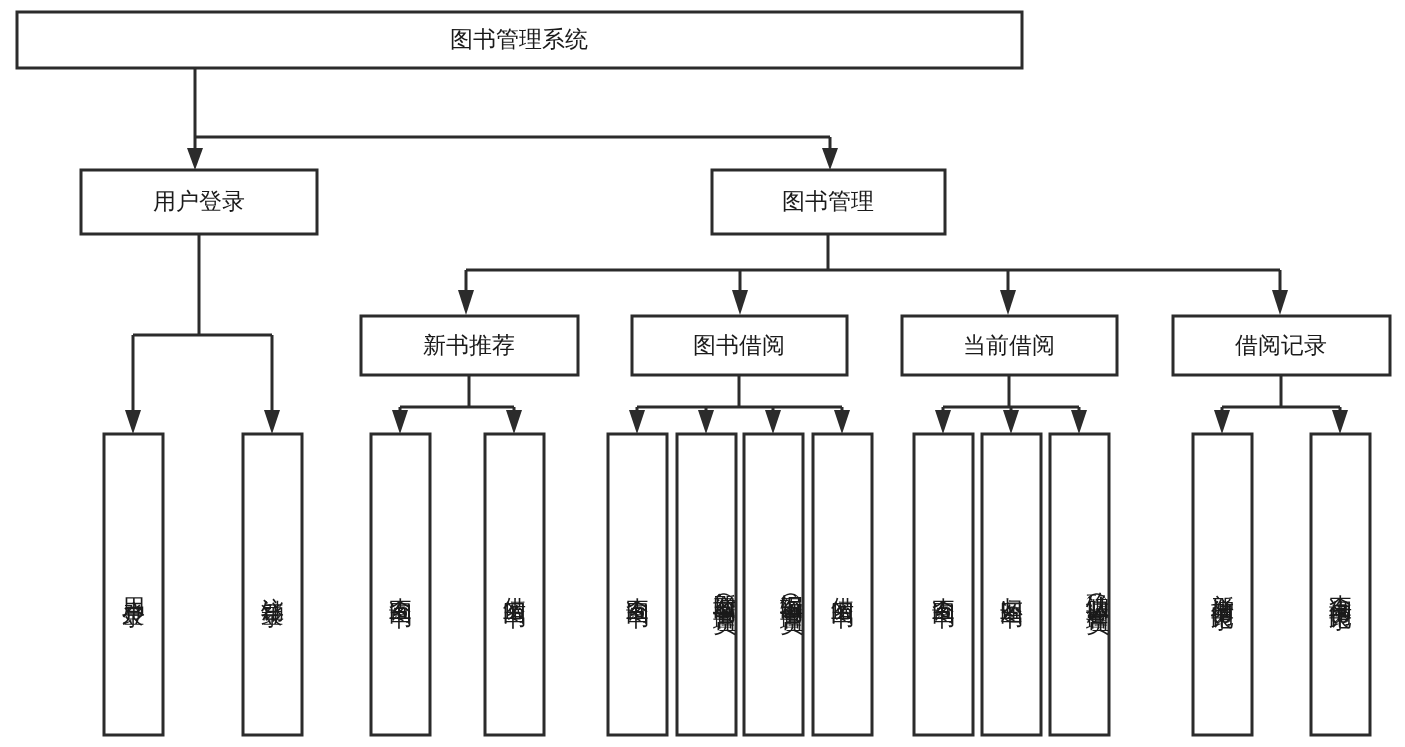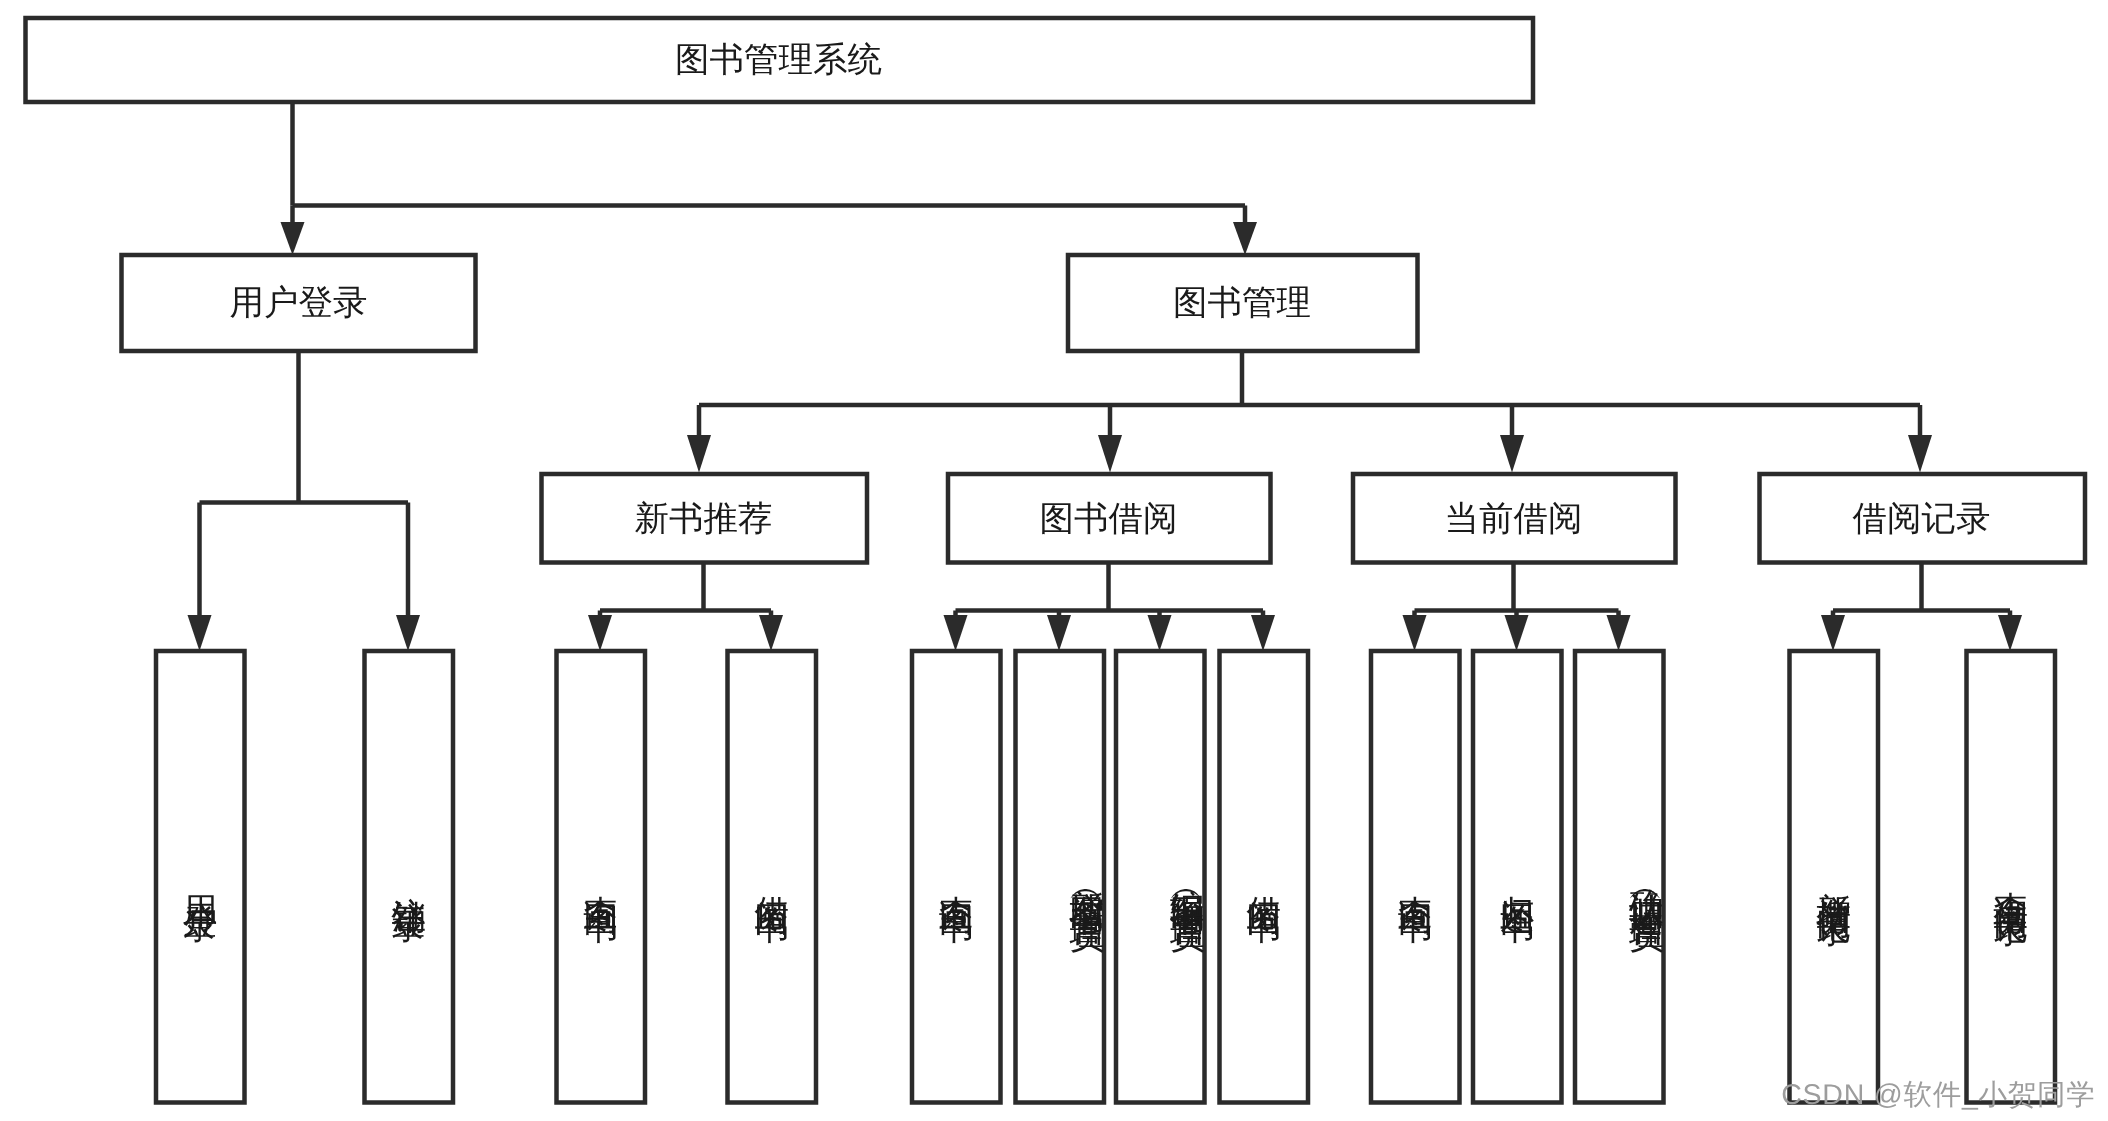--- a/index.html
+++ b/index.html
@@ -225,15 +225,14 @@
   <div class="vertical-label" style="left:744px; top:434px; width:59px; height:301px; align-items:flex-start; padding-top:6px; box-sizing:border-box;">编辑图书（管理员）</div>
   <div class="vertical-label" style="left:813px; top:434px; width:59px; height:301px;">借阅图书</div>
 
   <div class="vertical-label" style="left:914px; top:434px; width:59px; height:301px;">查询图书</div>
   <div class="vertical-label" style="left:982px; top:434px; width:59px; height:301px;">归还图书</div>
   <div class="vertical-label" style="left:1050px; top:434px; width:59px; height:301px; align-items:flex-start; padding-top:6px; box-sizing:border-box;">确认归还（管理员）</div>
 
   <div class="vertical-label" style="left:1193px; top:434px; width:59px; height:301px;">新增借阅记录</div>
   <div class="vertical-label" style="left:1311px; top:434px; width:59px; height:301px;">查询借阅记录</div>
 
-  <div class="watermark">CSDN @软件_小贺同学</div>
 
 </div>
 
 </body></html>

